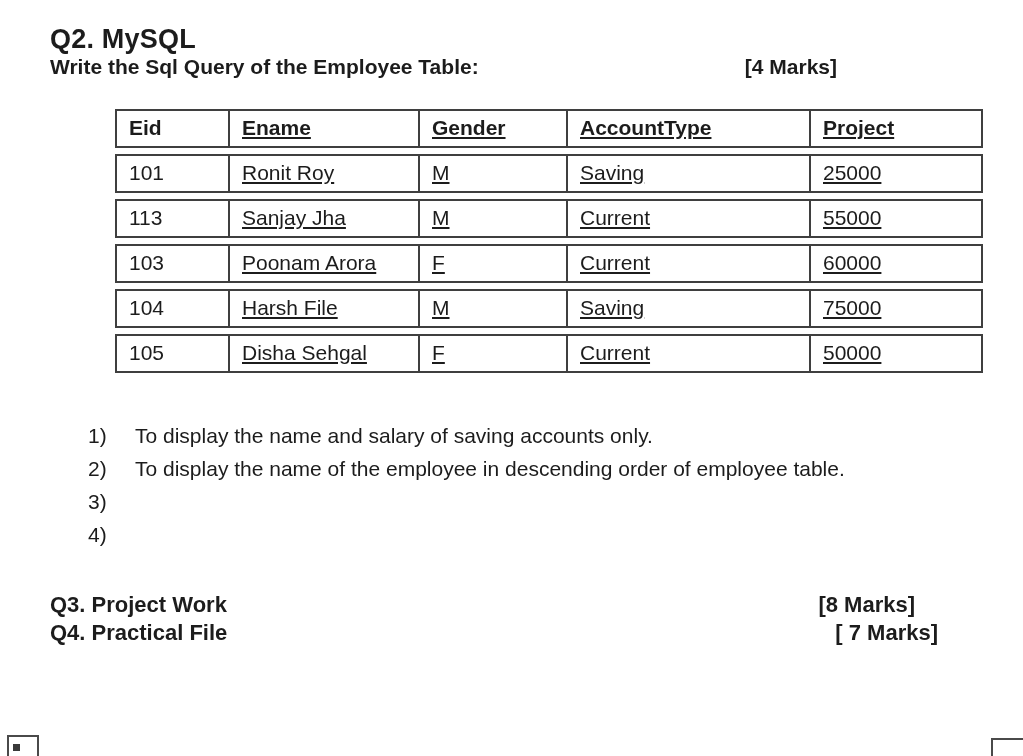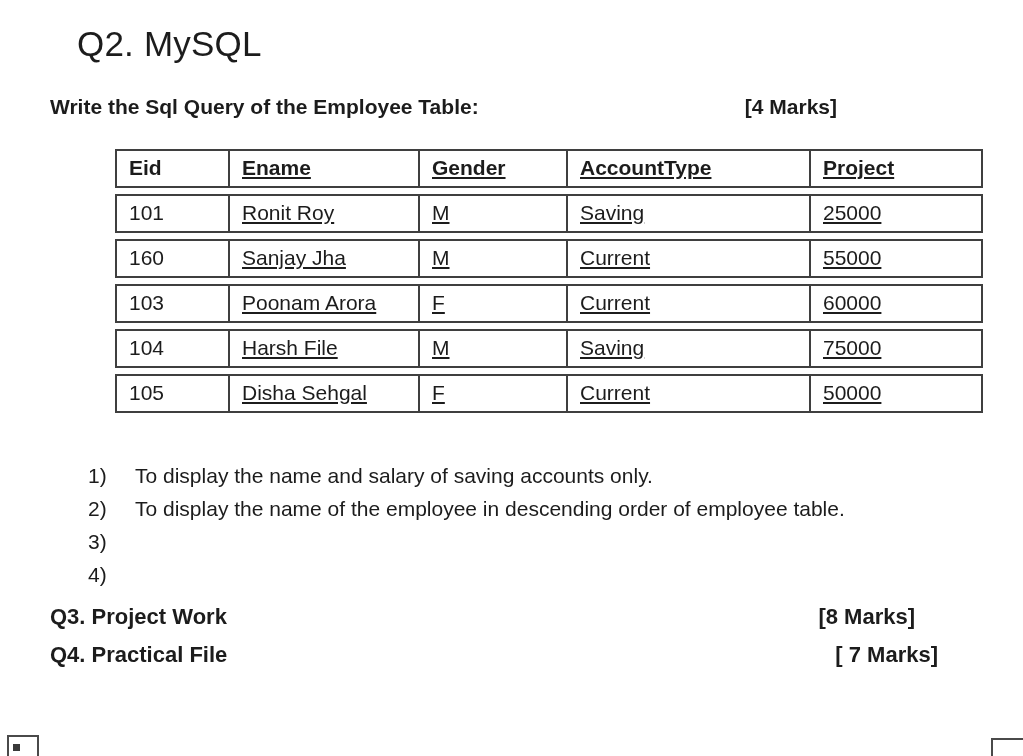--- a/index.html
+++ b/index.html
@@ -7,28 +7,26 @@
   body {
     background: #ffffff;
     font-family: "Liberation Sans", sans-serif;
     color: #1c1c1c;
     position: relative;
     overflow: hidden;
   }
   .content { padding: 24px 0 0 50px; }
 
   .q2-title {
-    font-size: 35px;
-    font-weight: normal;
+    font-size: 27px;
+    font-weight: bold;
     letter-spacing: 0.2px;
-    margin-left: 27px;
   }
 
   .prompt-row {
-    margin-top: 31px;
     display: flex;
     justify-content: space-between;
     padding-right: 186px;
     font-size: 21px;
     font-weight: bold;
   }
 
   table.emp-table {
     margin: 24px 0 0 65px;
     border-collapse: separate;
@@ -58,22 +56,22 @@
   .q-item { display: flex; line-height: 33px; }
   .q-item .q-num { width: 47px; flex: 0 0 47px; }
   .q-item .q-text { width: 838px; }
 
   .q3-row, .q4-row {
     display: flex;
     justify-content: space-between;
     font-size: 22px;
     font-weight: bold;
   }
-  .q3-row { margin-top: 13px; padding-right: 108px; }
-  .q4-row { margin-top: 12px; padding-right: 85px; }
+  .q3-row { margin-top: 41px; padding-right: 108px; }
+  .q4-row { margin-top: 2px; padding-right: 85px; }
 
   .corner-box {
     position: absolute;
     border: 2px solid #4a4a4a;
     background: #ffffff;
   }
   .corner-box.bl { left: 7px; bottom: -9px; width: 32px; height: 30px; }
   .corner-box.bl::after {
     content: "";
     position: absolute;
@@ -114,21 +112,21 @@
     </thead>
     <tbody>
       <tr>
         <td>101</td>
         <td>Ronit Roy</td>
         <td>M</td>
         <td>Saving</td>
         <td>25000</td>
       </tr>
       <tr>
-        <td>160</td>
+        <td>113</td>
         <td>Sanjay Jha</td>
         <td>M</td>
         <td>Current</td>
         <td>55000</td>
       </tr>
       <tr>
         <td>103</td>
         <td>Poonam Arora</td>
         <td>F</td>
         <td>Current</td>

